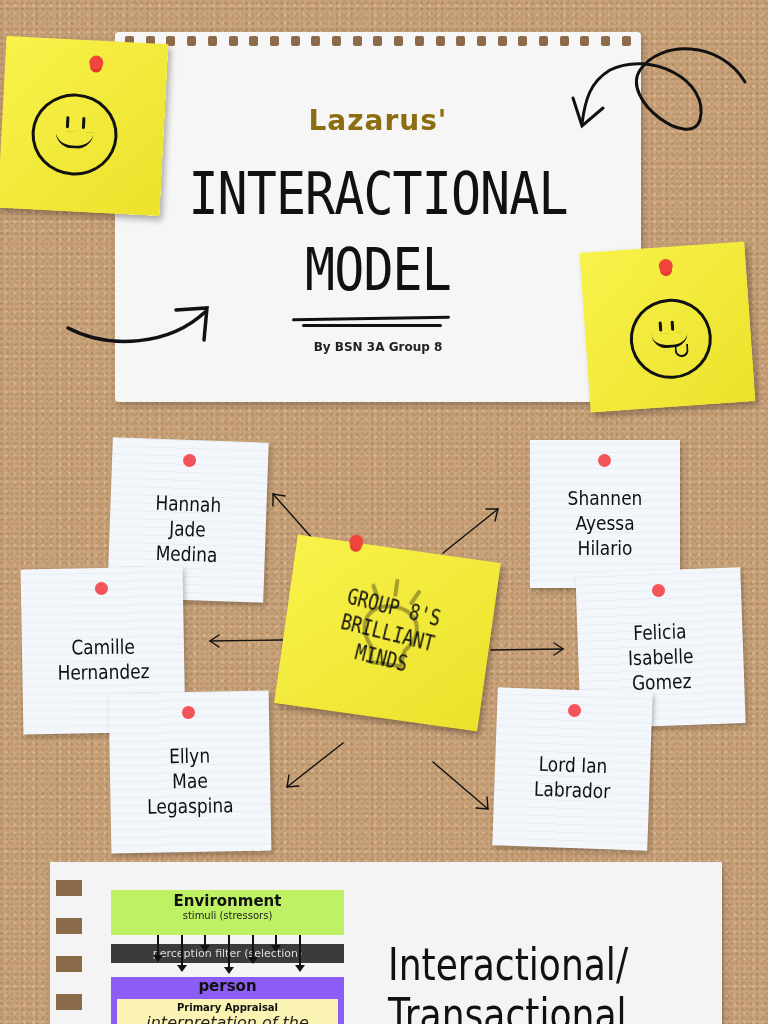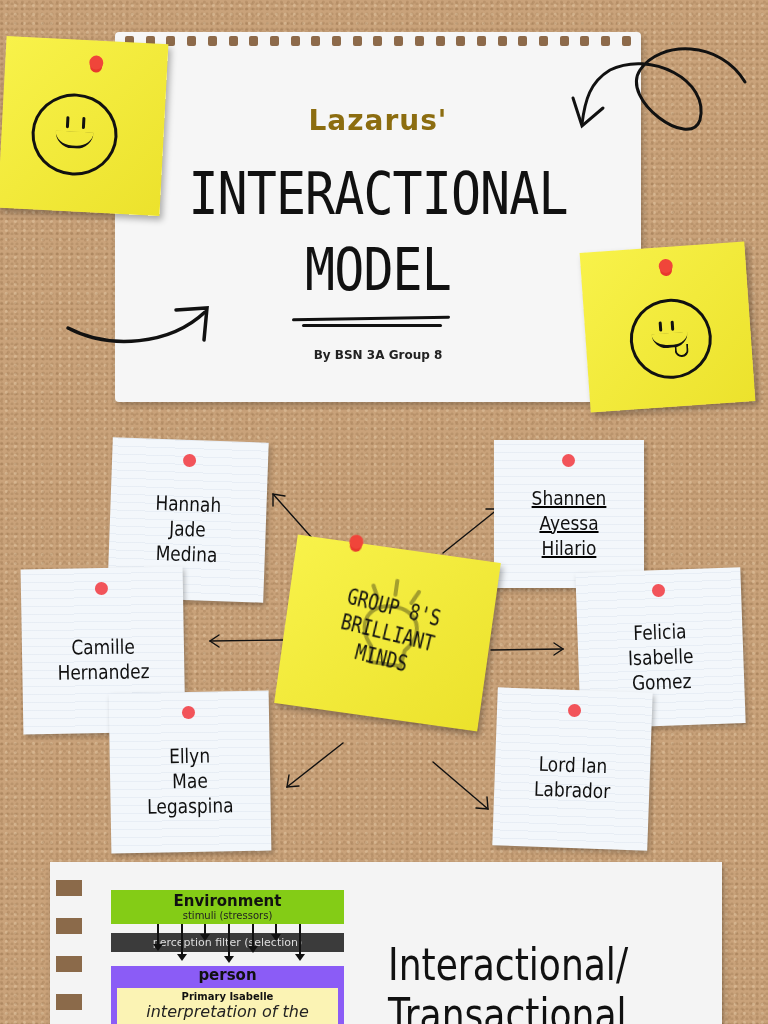--- a/index.html
+++ b/index.html
@@ -26,21 +26,21 @@
     position:absolute; top:72px; width:100%; text-align:center;
     font-family:"DejaVu Sans", sans-serif; font-size:28px; color:#8c6d10; letter-spacing:1px;font-weight:bold;
   }
   .title-big {
     position:absolute; top:124px; width:100%; text-align:center;
     font-family:"DejaVu Sans Mono", monospace; font-size:58px; line-height:76px; color:#111;
     transform: scaleX(0.86); letter-spacing:-1px; font-weight:normal;
   }
   .title-underline1 { position:absolute; left:177px; top:285px; width:158px; height:3px; background:#111; border-radius:2px; transform:rotate(-1deg); }
   .title-underline2 { position:absolute; left:187px; top:292px; width:140px; height:3px; background:#111; border-radius:2px; }
-  .byline { position:absolute; top:316px; width:100%; text-align:center; font-size:12px; font-weight:bold; color:#222; }
+  .byline { position:absolute; top:308px; width:100%; text-align:center; font-size:12px; font-weight:bold; color:#222; }
   
   .yellow {
     background:#f3ec3a;
     background:linear-gradient(135deg,#f8f24a,#ece22c);
     box-shadow: 3px 4px 6px rgba(0,0,0,0.3);
   }
   .pin { position:absolute; width:14px; height:14px; border-radius:50%; background:#f0453a; box-shadow: 0 4px 0 -1px #e8382e; }
   .smiley { position:absolute; border:3px solid #111; border-radius:50%; }
   .eye { position:absolute; width:3px; height:12px; background:#111; border-radius:2px; }
   .mouth { position:absolute; border-bottom:3px solid #111; border-radius:0 0 40px 40px; }
@@ -61,21 +61,21 @@
   .center-text { font-family:"DejaVu Sans Mono", monospace; font-size:22px; line-height:26px; color:#111; text-align:center; transform:rotate(6deg) scaleX(0.8); white-space:pre-line; }
   .bulb { position:absolute; left:70px; top:30px; width:70px; height:100px; opacity:0.35; }
   
   .bottom-sheet {
     left:50px; top:862px; width:672px; height:170px;
     background:#f4f4f4; box-shadow: 2px 3px 6px rgba(0,0,0,0.25);
   }
   .side-holes { position:absolute; left:6px; top:18px; display:flex; flex-direction:column; gap:22px; }
   .side-hole { width:26px; height:16px; background:#8b6a4a; }
   .diagram { position:absolute; left:61px; top:28px; width:233px; }
-  .env-box { background:#84cc16; text-align:center; padding:2px 0 3px; }
+  .env-box { background:#bef264; text-align:center; padding:2px 0 14px; }
   .env-title { font-size:15px; font-weight:bold; color:#111; }
   .env-sub { font-size:10px; color:#222; }
   .filter-bar { position:relative; height:42px; }
   .filter-dark { position:absolute; top:9px; left:0; right:0; height:19px; background:#3b3b3b; color:#ddd; font-size:11px; text-align:center; line-height:19px; }
   .arrow-v { position:absolute; top:0; width:2px; background:#111; }
   .arrow-v::after { content:""; position:absolute; bottom:-5px; left:-4px; border-left:5px solid transparent; border-right:5px solid transparent; border-top:7px solid #111; }
   .person-box { background:#8b5cf6; text-align:center; padding:0 0 6px; }
   .person-title { font-size:15px; font-weight:bold; color:#111; }
   .appraisal { margin:4px 6px 0; background:#fbf3b4; padding:3px 0; }
   .appraisal-title { font-size:10px; font-weight:bold; color:#111; }
@@ -179,21 +179,21 @@
   <div class="pin"></div>
   <div class="name">Camille
 Hernandez</div>
 </div>
 <div class="abs member" style="left:110px;top:692px;width:160px;height:160px;transform:rotate(-1deg);">
   <div class="pin"></div>
   <div class="name">Ellyn
 Mae
 Legaspina</div>
 </div>
-<div class="abs member" style="left:494px;top:440px;width:150px;height:148px;text-decoration:underline;">
+<div class="abs member" style="left:530px;top:440px;width:150px;height:148px;">
   <div class="pin"></div>
   <div class="name">Shannen
 Ayessa
 Hilario</div>
 </div>
 <div class="abs member" style="left:578px;top:570px;width:165px;height:156px;transform:rotate(-2deg);">
   <div class="pin"></div>
   <div class="name">Felicia
 Isabelle
 Gomez</div>
@@ -237,20 +237,20 @@
       <span class="arrow-v" style="left:70px;height:32px;"></span>
       <span class="arrow-v" style="left:93px;height:12px;"></span>
       <span class="arrow-v" style="left:117px;height:34px;"></span>
       <span class="arrow-v" style="left:141px;height:24px;"></span>
       <span class="arrow-v" style="left:164px;height:12px;"></span>
       <span class="arrow-v" style="left:188px;height:32px;"></span>
     </div>
     <div class="person-box">
       <div class="person-title">person</div>
       <div class="appraisal">
-        <div class="appraisal-title">Primary Isabelle</div>
+        <div class="appraisal-title">Primary Appraisal</div>
         <div class="appraisal-sub">interpretation of the stressors</div>
       </div>
     </div>
   </div>
   <div class="section-title">Interactional/
 Transactional</div>
 </div>
 
 </body></html>

